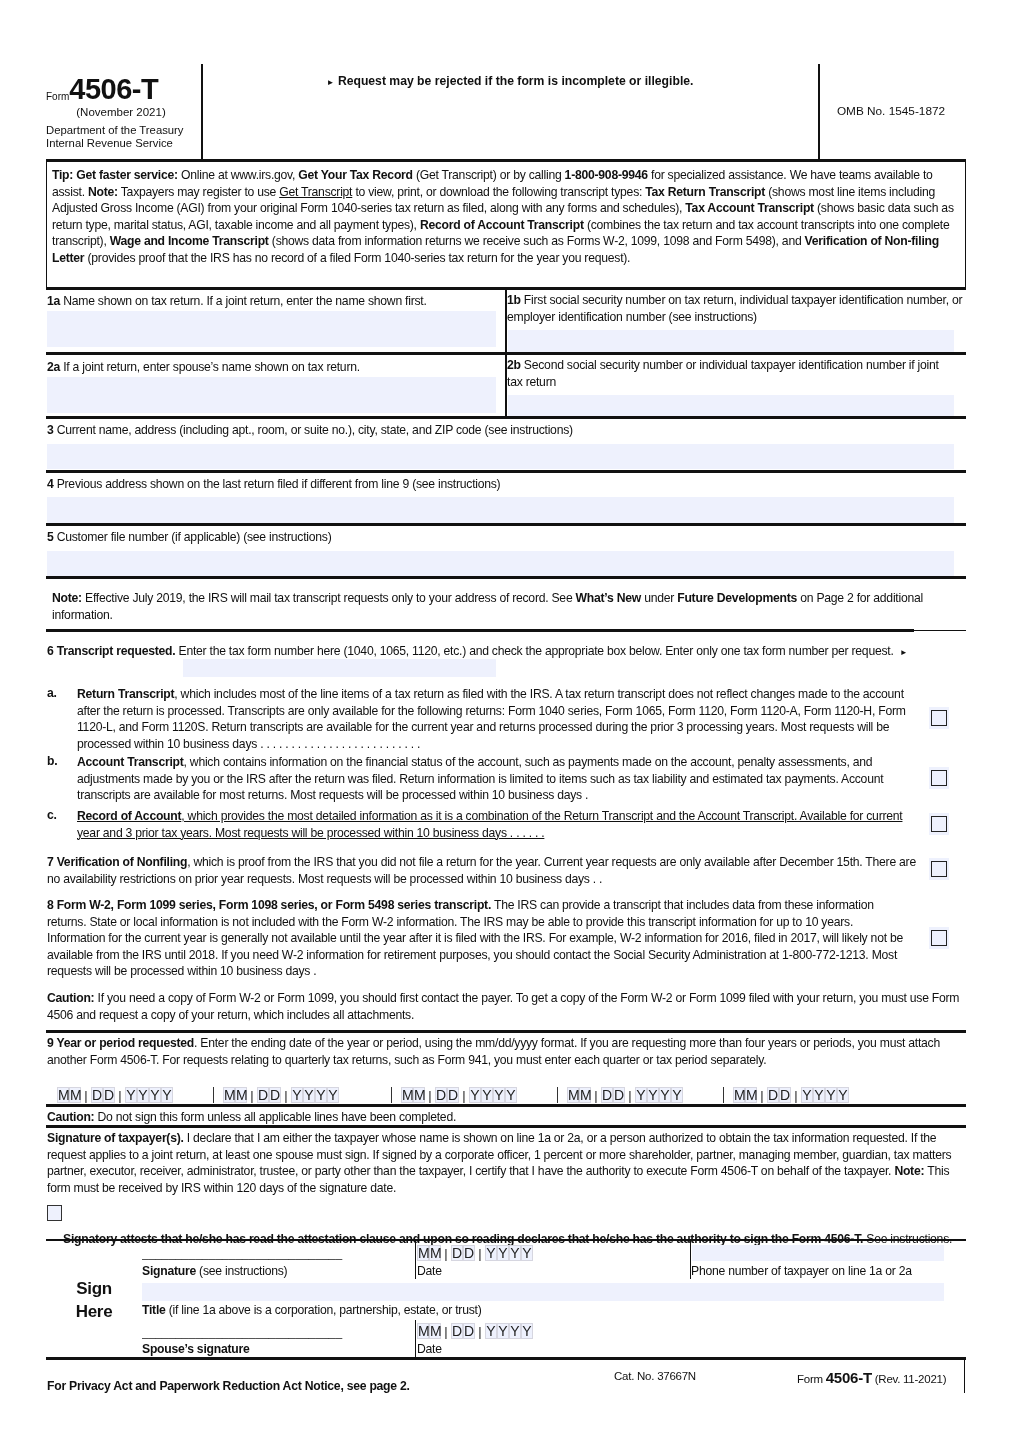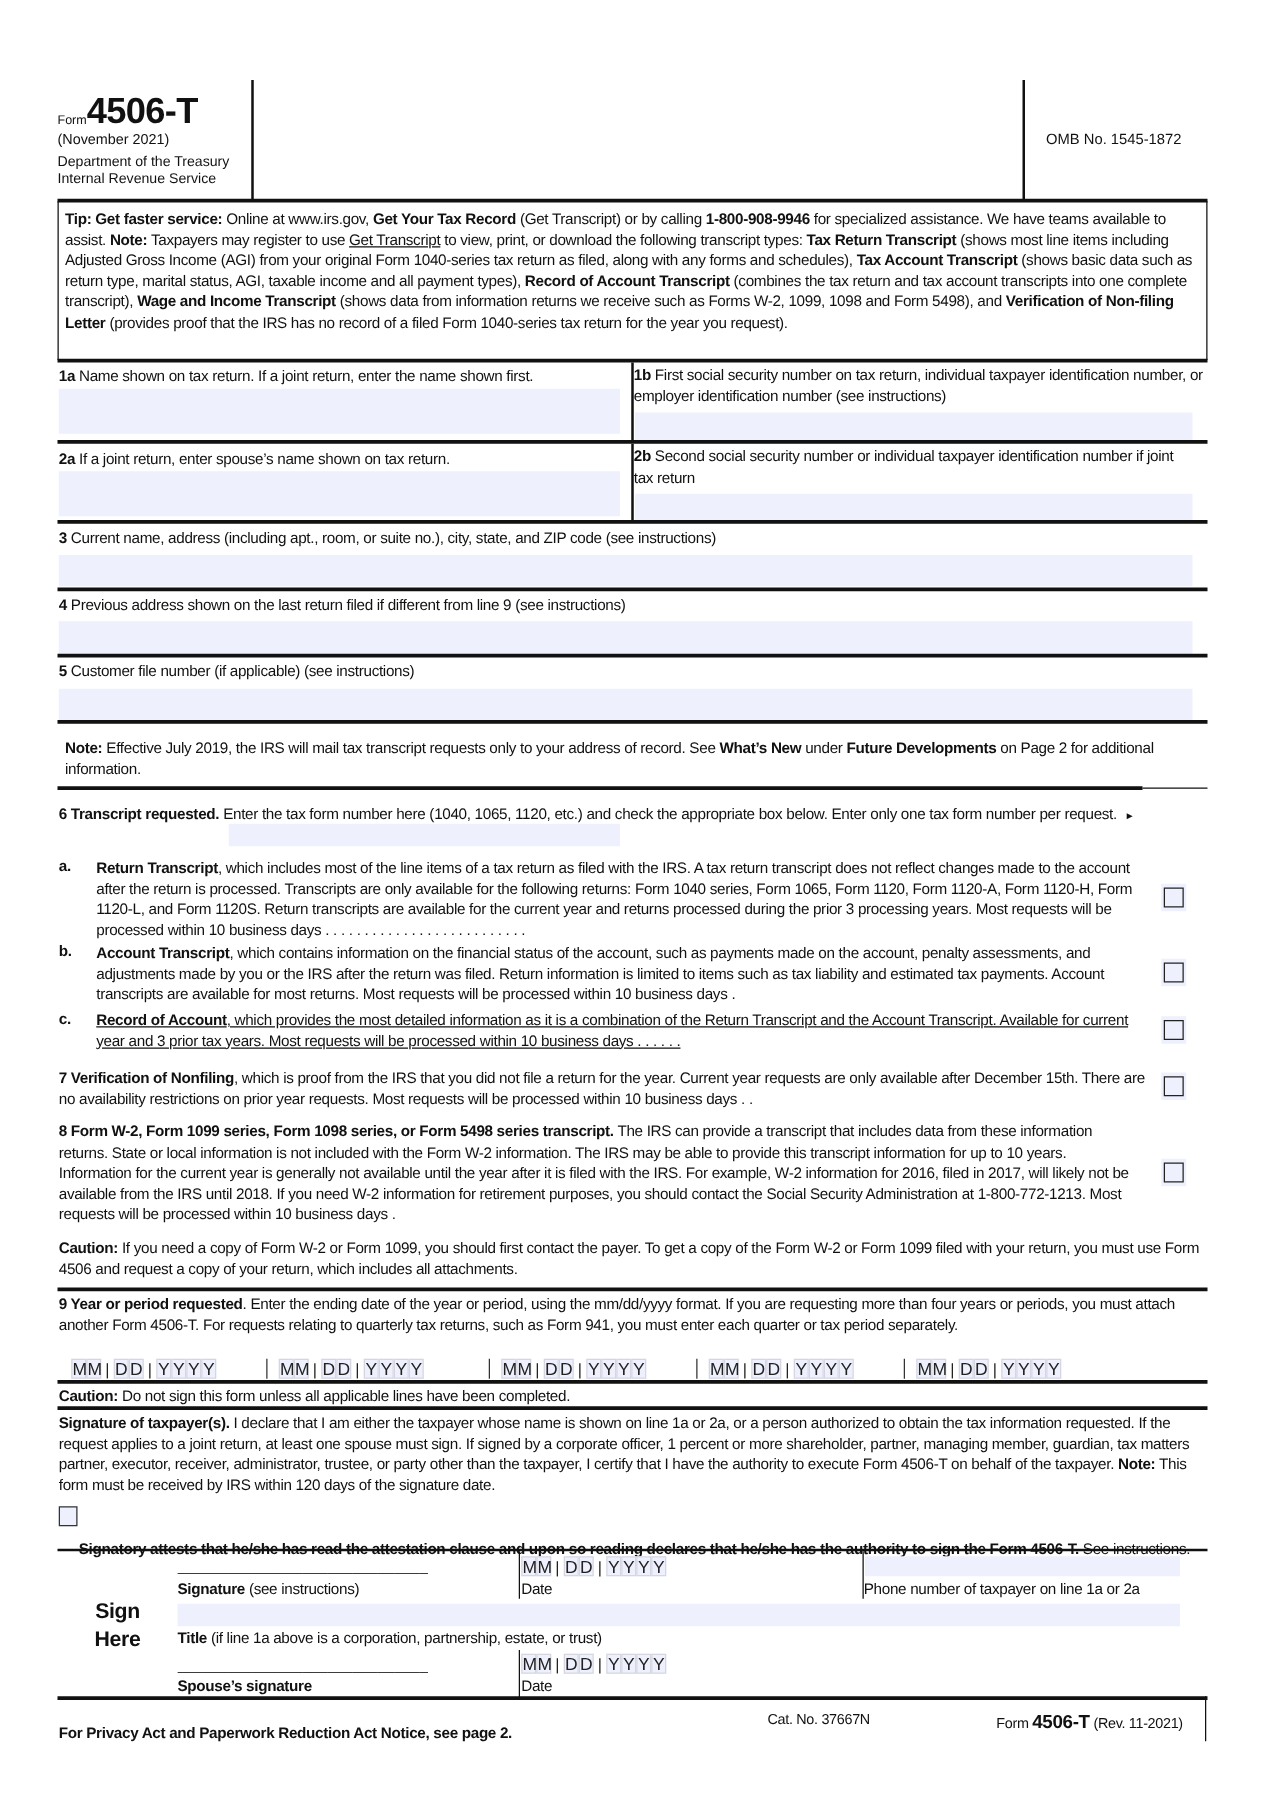--- a/index.html
+++ b/index.html
@@ -21,28 +21,32 @@
   .lbl { font-size: 12.2px; }
 </style>
 </head>
 <body>
 
 <div class="abs" style="left:46px; top:66px; width:156px; height:92px;">
   <div style="display:flex; align-items:flex-end; height:40px;">
     <span style="font-size:10px; margin-bottom:4px;">Form</span>
     <span style="font-size:29px; font-weight:bold; letter-spacing:-0.5px;">4506-T</span>
   </div>
-  <div style="font-size:11.5px; text-align:left; margin-top:0px; width:150px;">(November 2021)</div>
+  <div style="font-size:11.5px; text-align:center; margin-top:0px; width:150px;">(November 2021)</div>
   <div style="font-size:11.3px; margin-top:6px;">Department of the Treasury</div>
   <div style="font-size:11.3px; margin-top:1px;">Internal Revenue Service</div>
 </div>
 <div class="vr" style="left:201px; top:64px; height:96px;"></div>
 <div class="vr" style="left:818px; top:64px; height:96px;"></div>
 
 <div class="abs" style="left:204px; top:66px; width:612px; text-align:center;">
+  <div style="font-size:12.2px; font-weight:bold; margin-top:8px;">
+    <span style="font-size:8px;">►</span>
+    <span>Request may be rejected if the form is incomplete or illegible.</span>
+  </div>
 </div>
 <div class="abs" style="left:822px; top:104px; width:138px; text-align:center; font-size:11.8px;">OMB No. 1545-1872</div>
 
 <div class="hr-thick" style="left:46px; top:159px; width:920px;"></div>
 
 <div class="abs" style="left:46px; top:161px; width:920px; height:127px; border-left:1.5px solid #111; border-right:1.5px solid #111;"></div>
 <div class="abs para cond" style="left:52px; top:167px; width:912px;">
   <b>Tip: Get faster service:</b><span> Online at www.irs.gov, </span><b>Get Your Tax Record</b><span> (Get Transcript) or by calling </span><b>1-800-908-9946</b><span> for specialized assistance. We have teams available to assist. </span><b>Note:</b><span> Taxpayers may register to use </span><u>Get Transcript</u><span> to view, print, or download the following transcript types: </span><b>Tax Return Transcript</b><span> (shows most line items including Adjusted Gross Income (AGI) from your original Form 1040-series tax return as filed, along with any forms and schedules), </span><b>Tax Account Transcript</b><span> (shows basic data such as return type, marital status, AGI, taxable income and all payment types), </span><b>Record of Account Transcript</b><span> (combines the tax return and tax account transcripts into one complete transcript), </span><b>Wage and Income Transcript</b><span> (shows data from information returns we receive such as Forms W-2, 1099, 1098 and Form 5498), and </span><b>Verification of Non-filing Letter</b><span> (provides proof that the IRS has no record of a filed Form 1040-series tax return for the year you request).</span>
 </div>
 <div class="hr-thick" style="left:46px; top:287px; width:920px;"></div>

